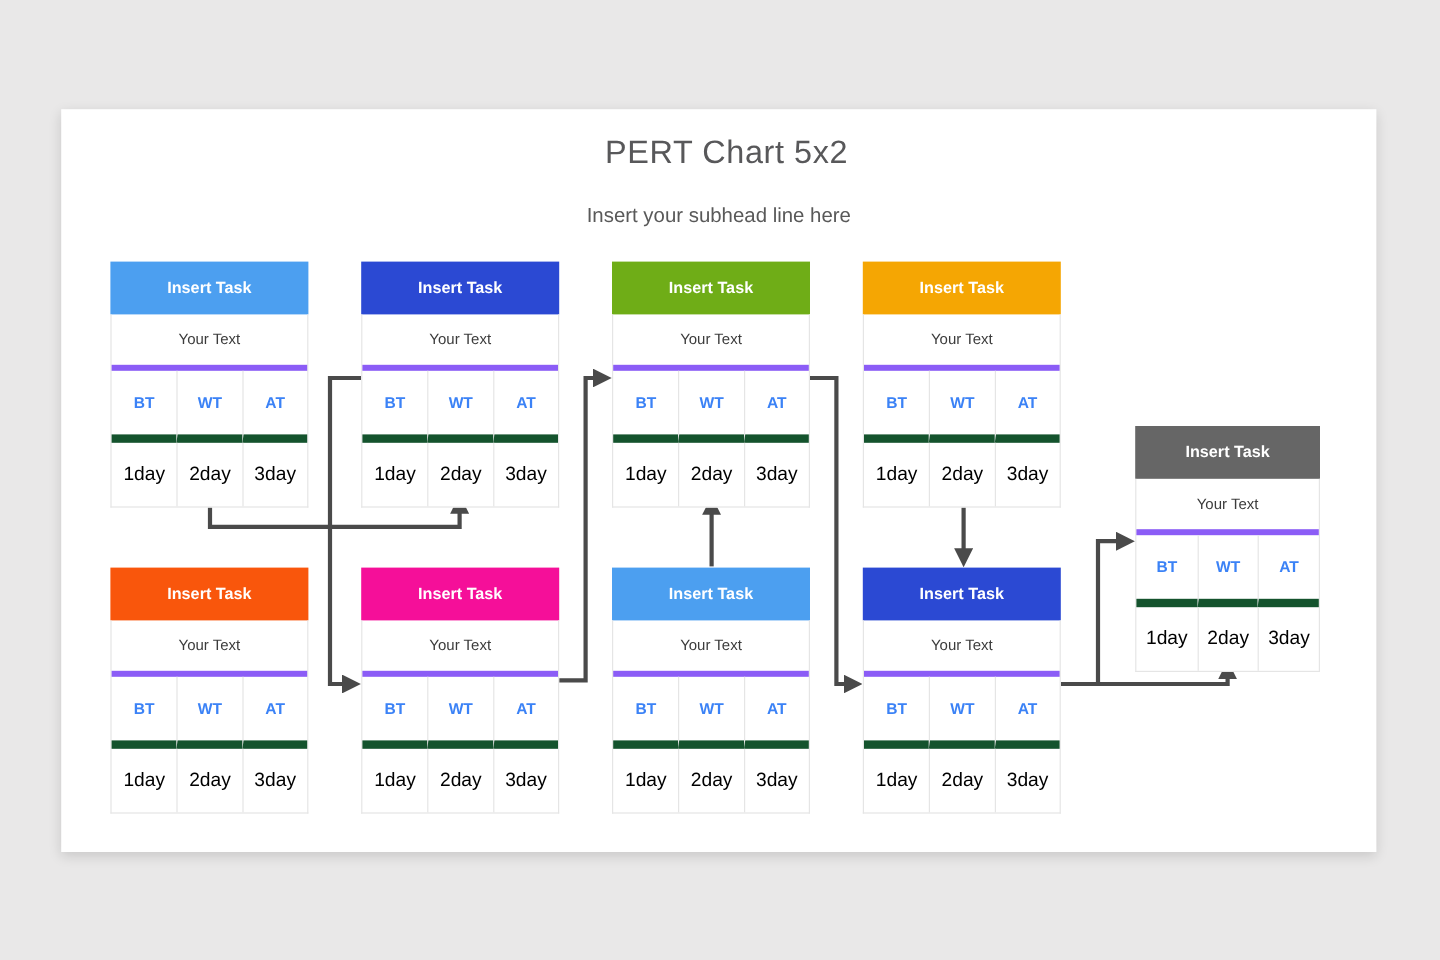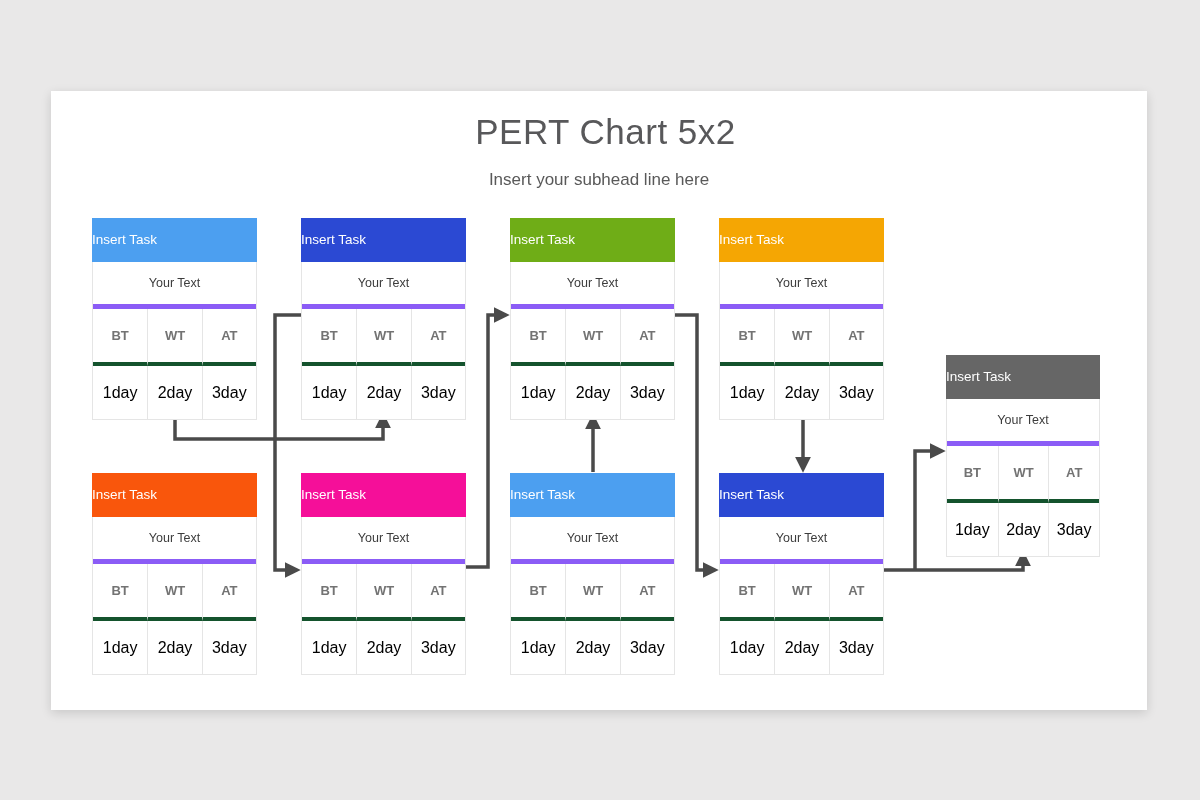--- a/index.html
+++ b/index.html
@@ -7,46 +7,46 @@
   .page {
     position:relative; width:1200px; height:800px;
     background:#e9e8e8; overflow:hidden;
   }
   .slide {
     position:absolute; left:51px; top:91px; width:1096px; height:619px;
     background:#ffffff; box-shadow:0 3px 10px rgba(0,0,0,0.14);
   }
   .title {
     position:absolute; left:51px; top:112px; width:1109px;
-    text-align:center; font-size:35px; letter-spacing:0.5px; color:#58585a;
+    text-align:center; font-size:27px; letter-spacing:0.5px; color:#58585a;
   }
   .subtitle {
     position:absolute; left:51px; top:170px; width:1096px;
     text-align:center; font-size:17px; color:#595959;
   }
   .arrows { position:absolute; left:0; top:0; width:1200px; height:800px; pointer-events:none; }
   .arrows path.conn { fill:none; stroke-width:3.5px; }
 
   .card { position:absolute; width:165px; background:#ffffff; }
   .card-header {
-    height:44px; line-height:44px; 
-    color:#ffffff; font-weight:normal; font-size:13.5px;
+    height:44px; line-height:44px; text-align:center;
+    color:#ffffff; font-weight:bold; font-size:13.5px;
   }
   .card-body { border:1px solid #e5e5e5; border-top:none; }
   .card-sub {
     height:42px; line-height:42px; text-align:center;
     font-size:12.5px; color:#3c3c3c; border-bottom:5px solid #8b5cf6;
   }
   .card-grid { display:grid; grid-template-columns:1fr 1fr 1fr; }
   .cell {
     height:53px; display:flex; align-items:center; justify-content:center;
     font-size:16px; color:#000000; border-left:1px solid #e5e5e5;
   }
   .cell.c0 { border-left:none; }
-  .cell.head { font-weight:bold; font-size:13px; border-bottom:4px solid #14532d; color:#737373; }
+  .cell.head { font-weight:bold; font-size:13px; border-bottom:7px solid #14532d; color:#3b82f6; }
 </style>
 </head>
 <body>
 
 <div class="page">
   <div class="slide"></div>
 
   <div class="title">PERT Chart 5x2</div>
   <div class="subtitle">Insert your subhead line here</div>
 

